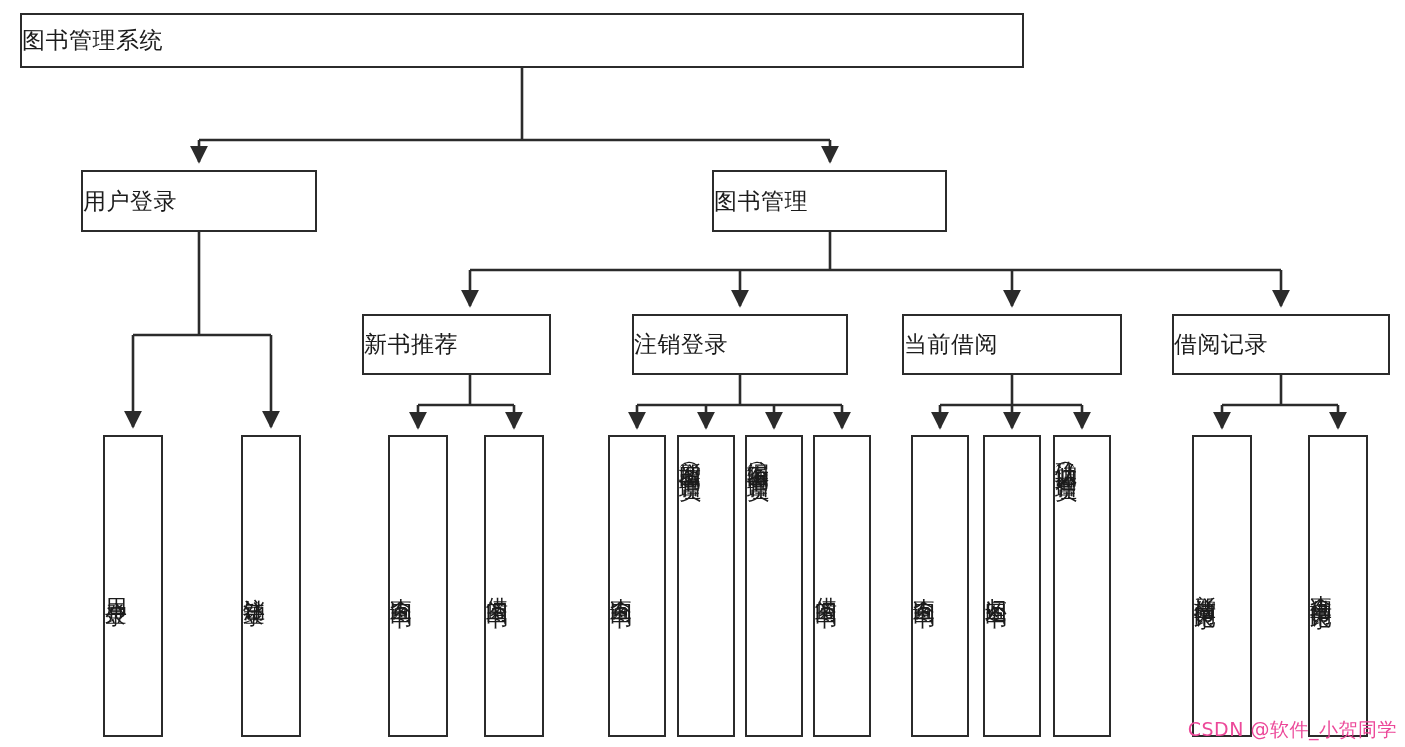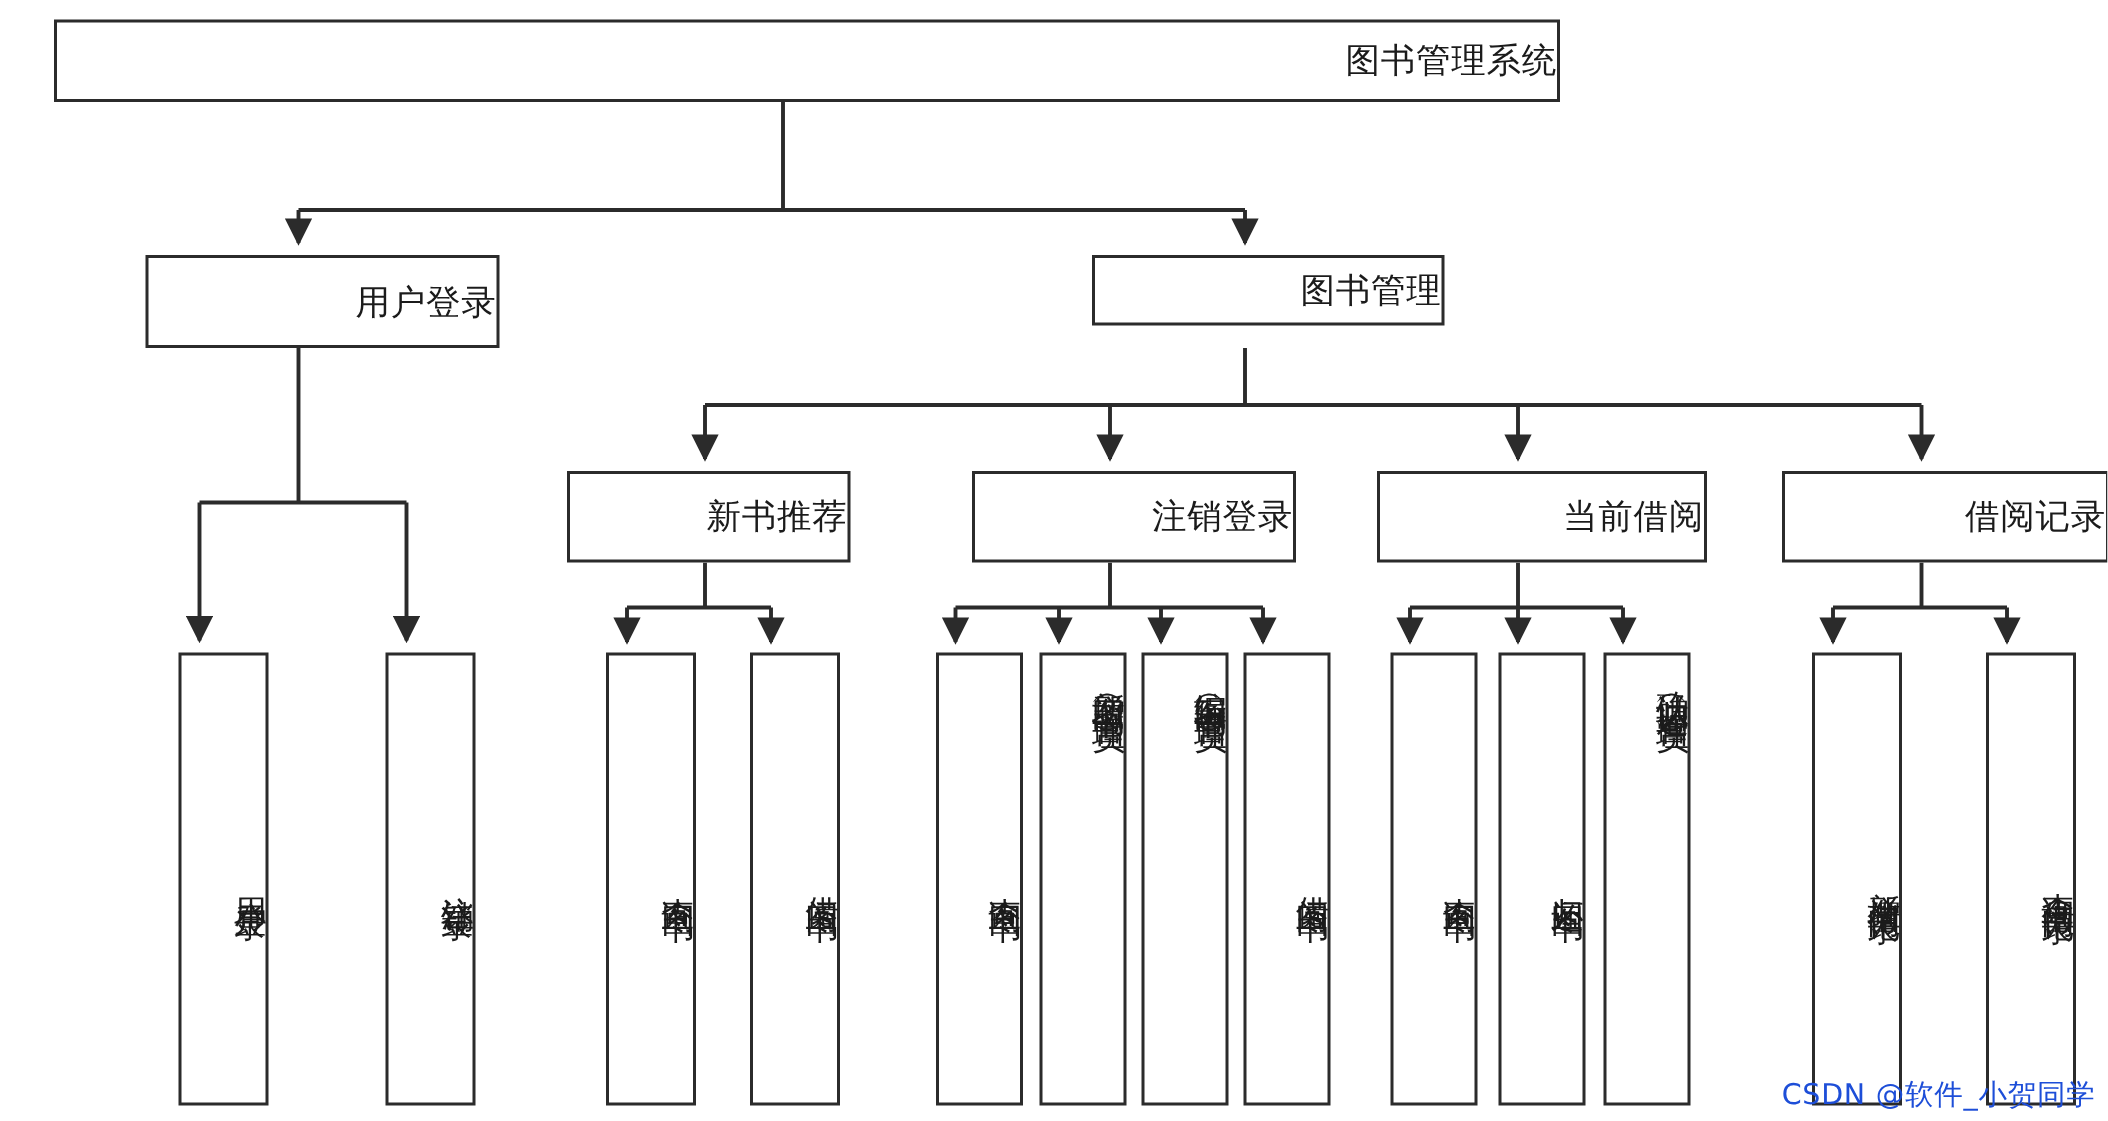--- a/index.html
+++ b/index.html
@@ -26,23 +26,22 @@
     height: 747px;
     pointer-events: none;
   }
   .node {
     position: absolute;
     box-sizing: border-box;
     background: #ffffff;
     border: 2px solid #2b2b2b;
     display: flex;
     align-items: center;
-    justify-content: flex-end;
+    justify-content: flex-start;
     color: #1b1b1b;
-    margin-left: 16px;
   }
   .node.h-node {
     font-size: 23px;
     letter-spacing: 0.5px;
   }
   .node.v-node {
     font-size: 22px;
     padding-top: 6px;
     padding-bottom: 6px;
     align-items: flex-start;
@@ -55,21 +54,21 @@
     display: block;
   }
   .v-node.center-text {
     align-items: center;
   }
   .watermark {
     position: absolute;
     right: 8px;
     bottom: 4px;
     font-size: 19px;
-    color: #1d4ed8;
+    color: #ec4899;
     white-space: nowrap;
     letter-spacing: 0.5px;
   }
 </style>
 </head>
 <body>
 
 <div id="diagram-root">
 
   <svg id="connectors" viewBox="0 0 1405 747" xmlns="http://www.w3.org/2000/svg">
@@ -123,21 +122,21 @@
     </g>
   </svg>
 
   <div class="node h-node" id="node-root" style="left: 20px; top: 13px; width: 1004px; height: 55px;">
     <span>图书管理系统</span>
   </div>
 
   <div class="node h-node" id="node-l2-0" style="left: 81px; top: 170px; width: 236px; height: 62px;">
     <span>用户登录</span>
   </div>
-  <div class="node h-node" id="node-l2-1" style="left: 712px; top: 170px; width: 235px; height: 47px;">
+  <div class="node h-node" id="node-l2-1" style="left: 712px; top: 170px; width: 235px; height: 62px;">
     <span>图书管理</span>
   </div>
 
   <div class="node h-node" id="node-l3-0" style="left: 362px; top: 314px; width: 189px; height: 61px;">
     <span>新书推荐</span>
   </div>
   <div class="node h-node" id="node-l3-1" style="left: 632px; top: 314px; width: 216px; height: 61px;">
     <span>注销登录</span>
   </div>
   <div class="node h-node" id="node-l3-3" style="left: 1172px; top: 314px; width: 218px; height: 61px;">

